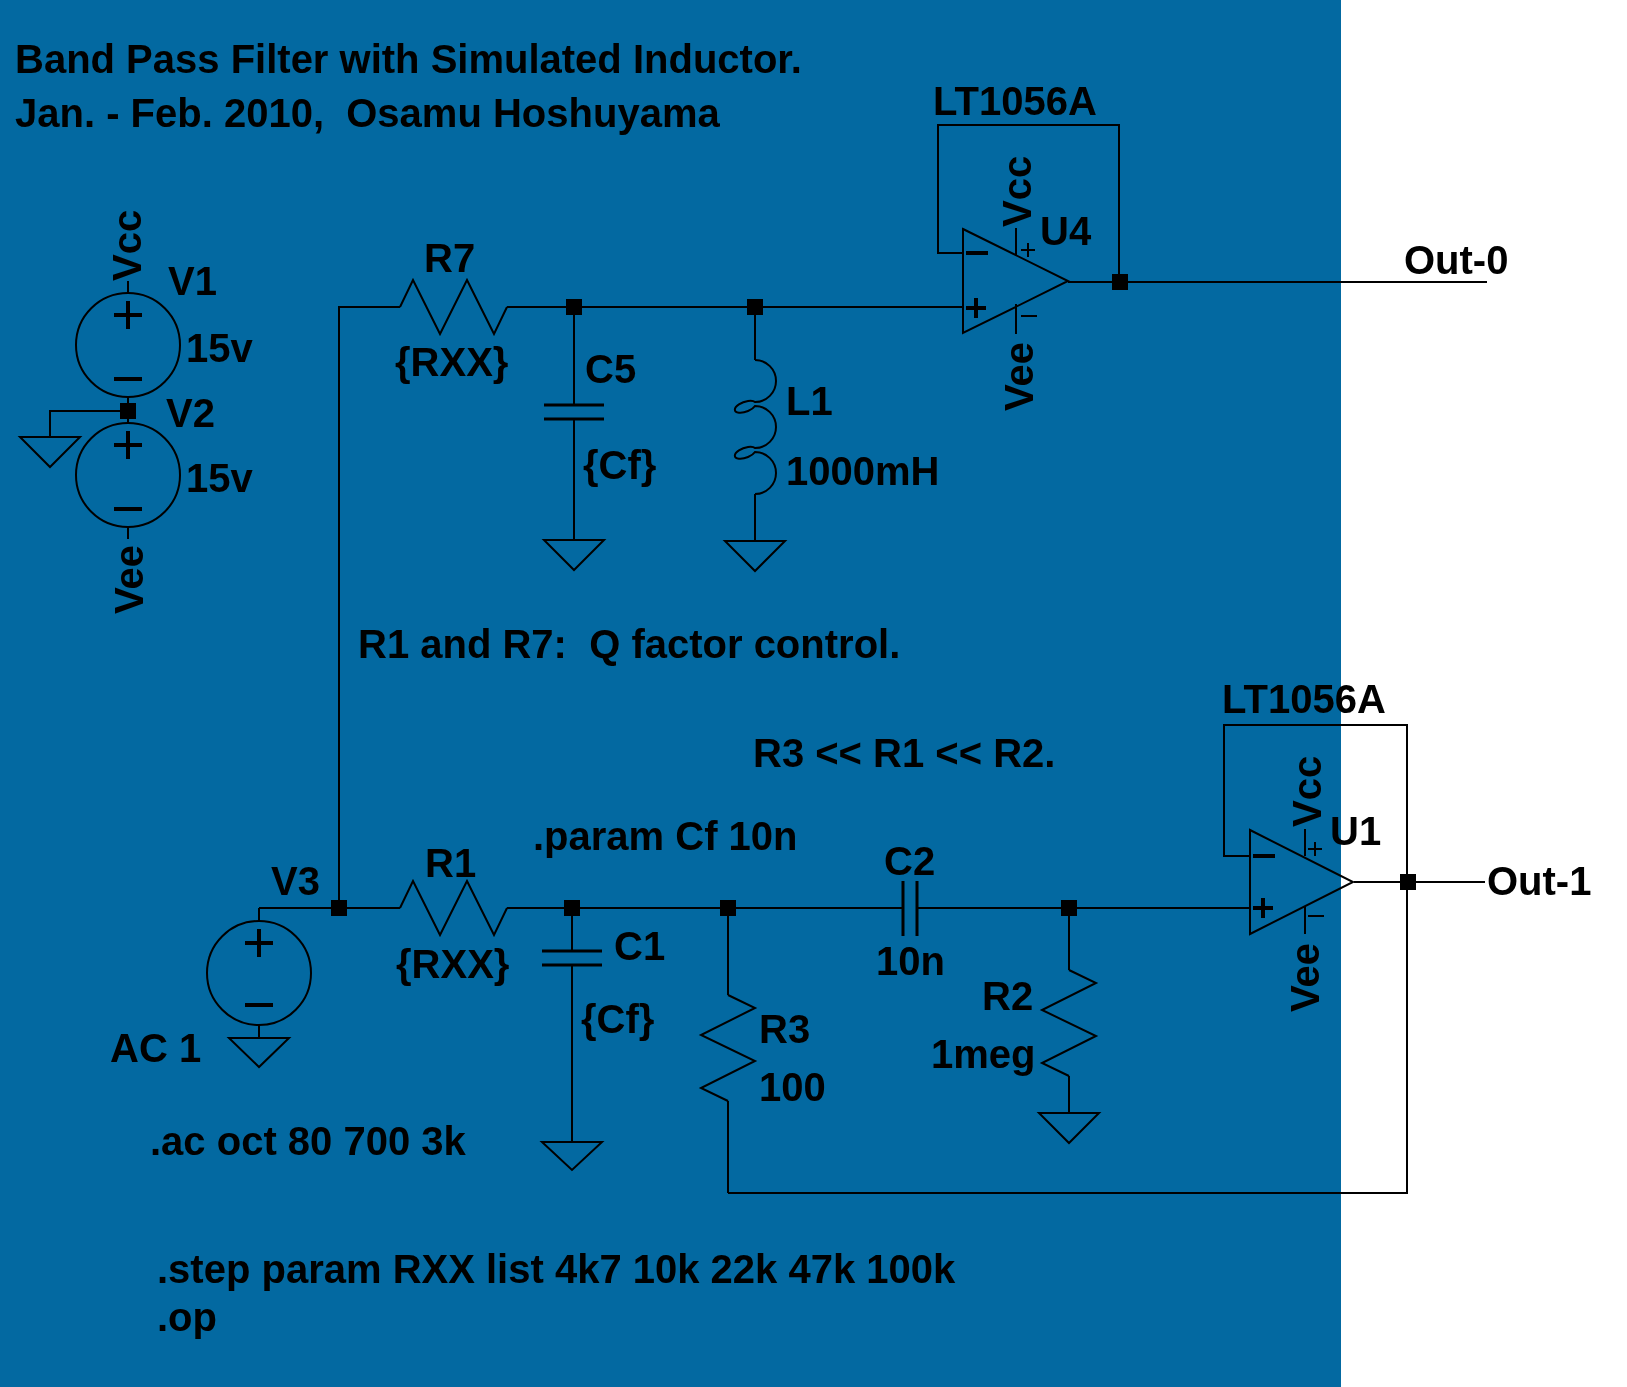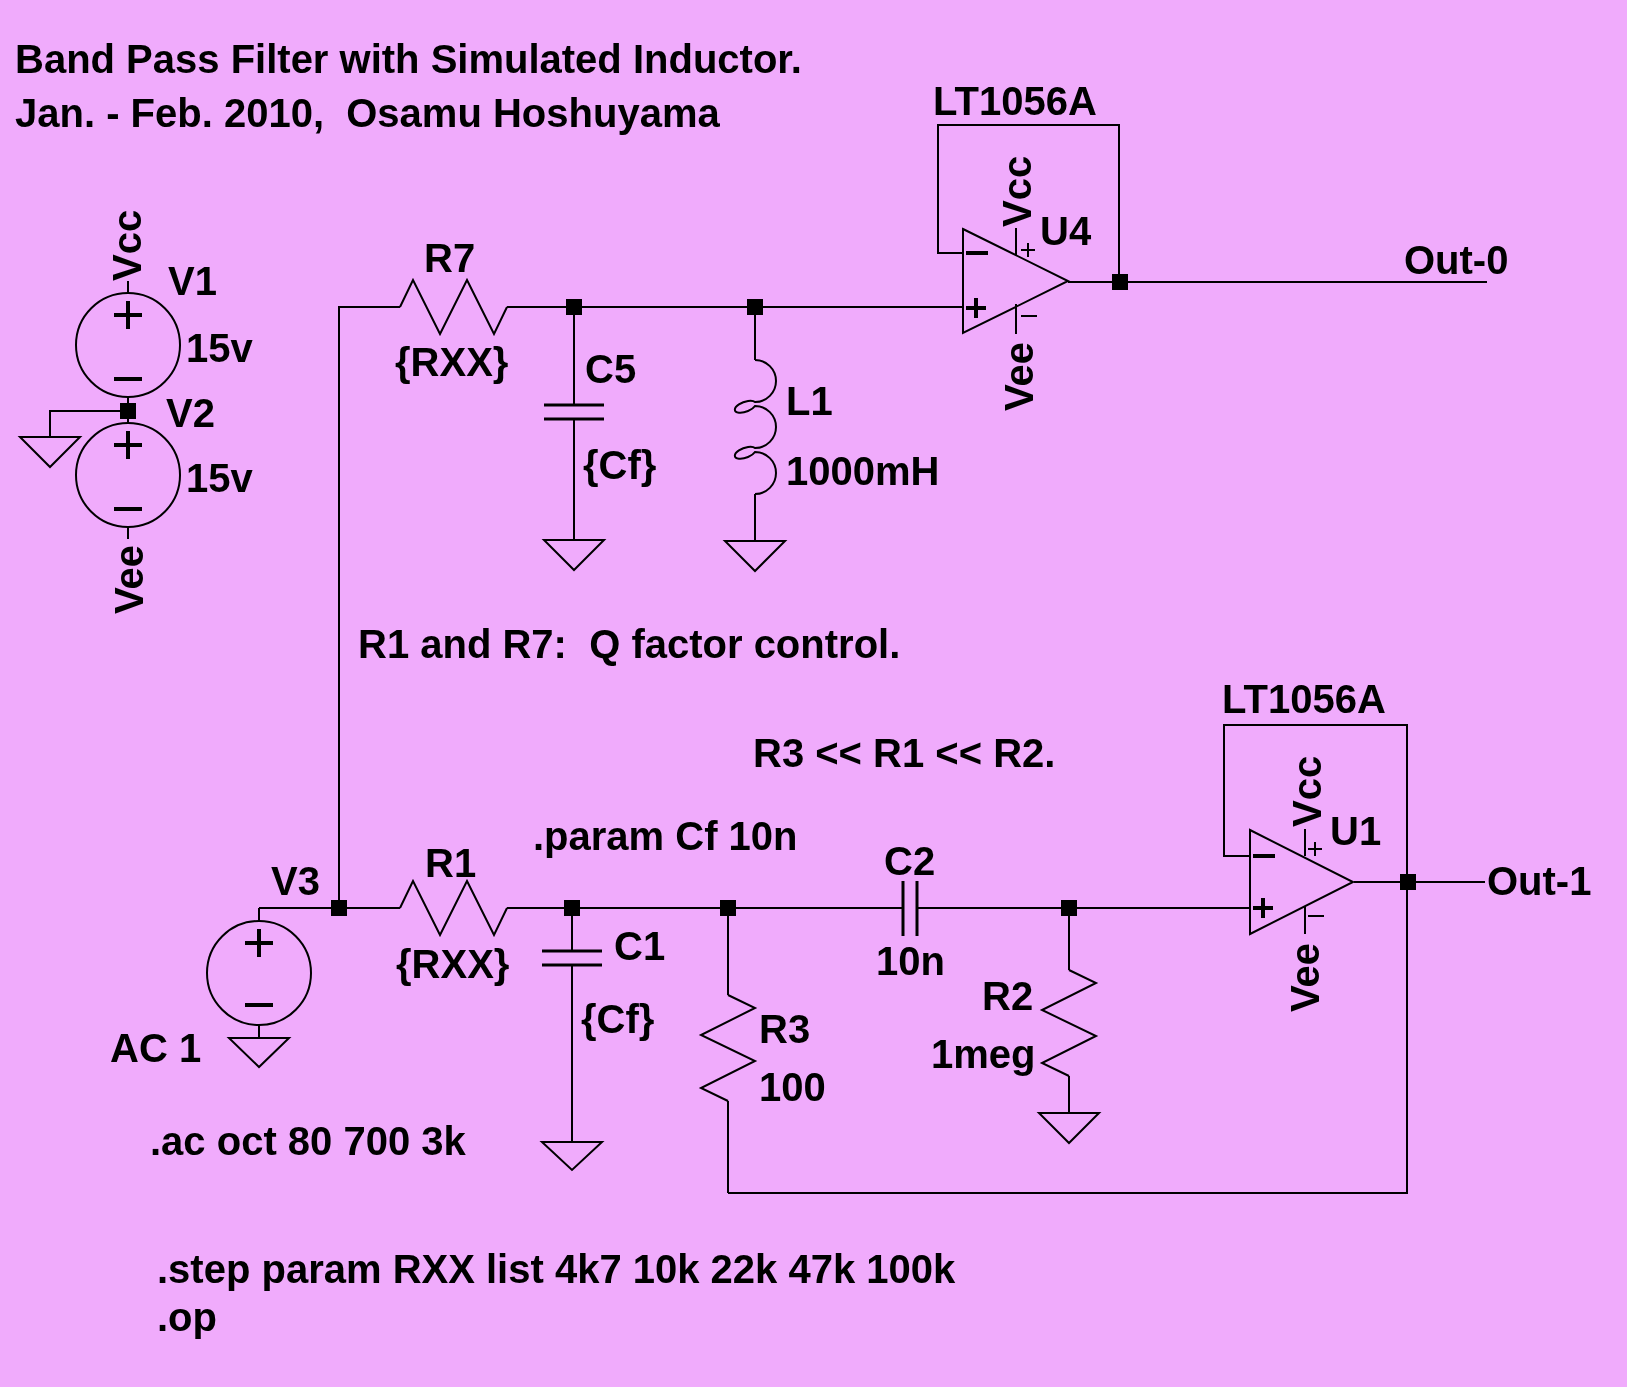--- a/index.html
+++ b/index.html
@@ -1,16 +1,16 @@
 <!DOCTYPE html>
 <html><head>
 <meta charset="utf-8">
 <style>
   html, body { margin: 0; padding: 0; background: #ffffff; }
-  .canvas-wrap { width: 1627px; height: 1387px; background: #f0abfc; position: relative; }
+  .canvas-wrap { width: 1341px; height: 1387px; background: #0369a1; position: relative; }
   svg { display: block; }
   .wire { stroke: #000; stroke-width: 2; fill: none; }
   .plate { stroke: #000; stroke-width: 3; fill: none; }
   .sym { stroke: #000; stroke-width: 2; fill: none; }
   .mark { stroke: #000; stroke-width: 4; fill: none; }
   .pinmark { stroke: #000; stroke-width: 2; fill: none; }
   .junction { fill: #000; stroke: none; }
   .t { font-family: "Liberation Sans", "DejaVu Sans", sans-serif;
        font-weight: bold; font-size: 40px; fill: #000; white-space: pre; }
 </style>

